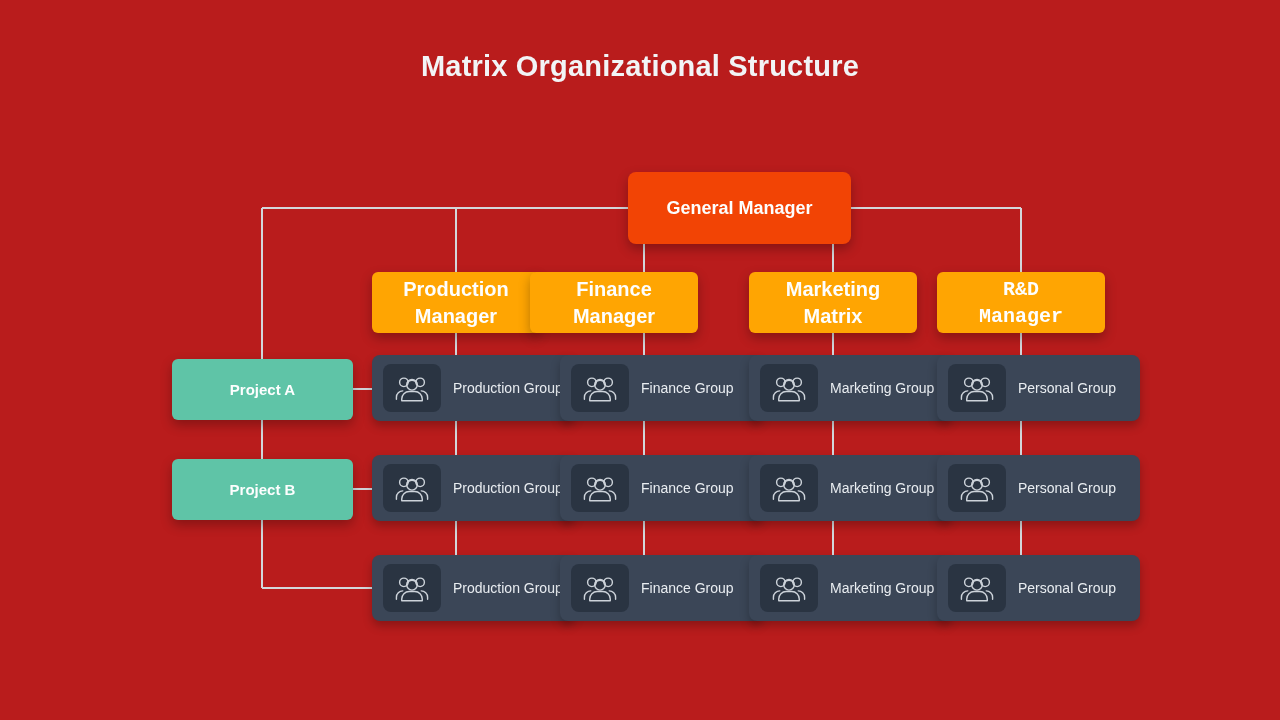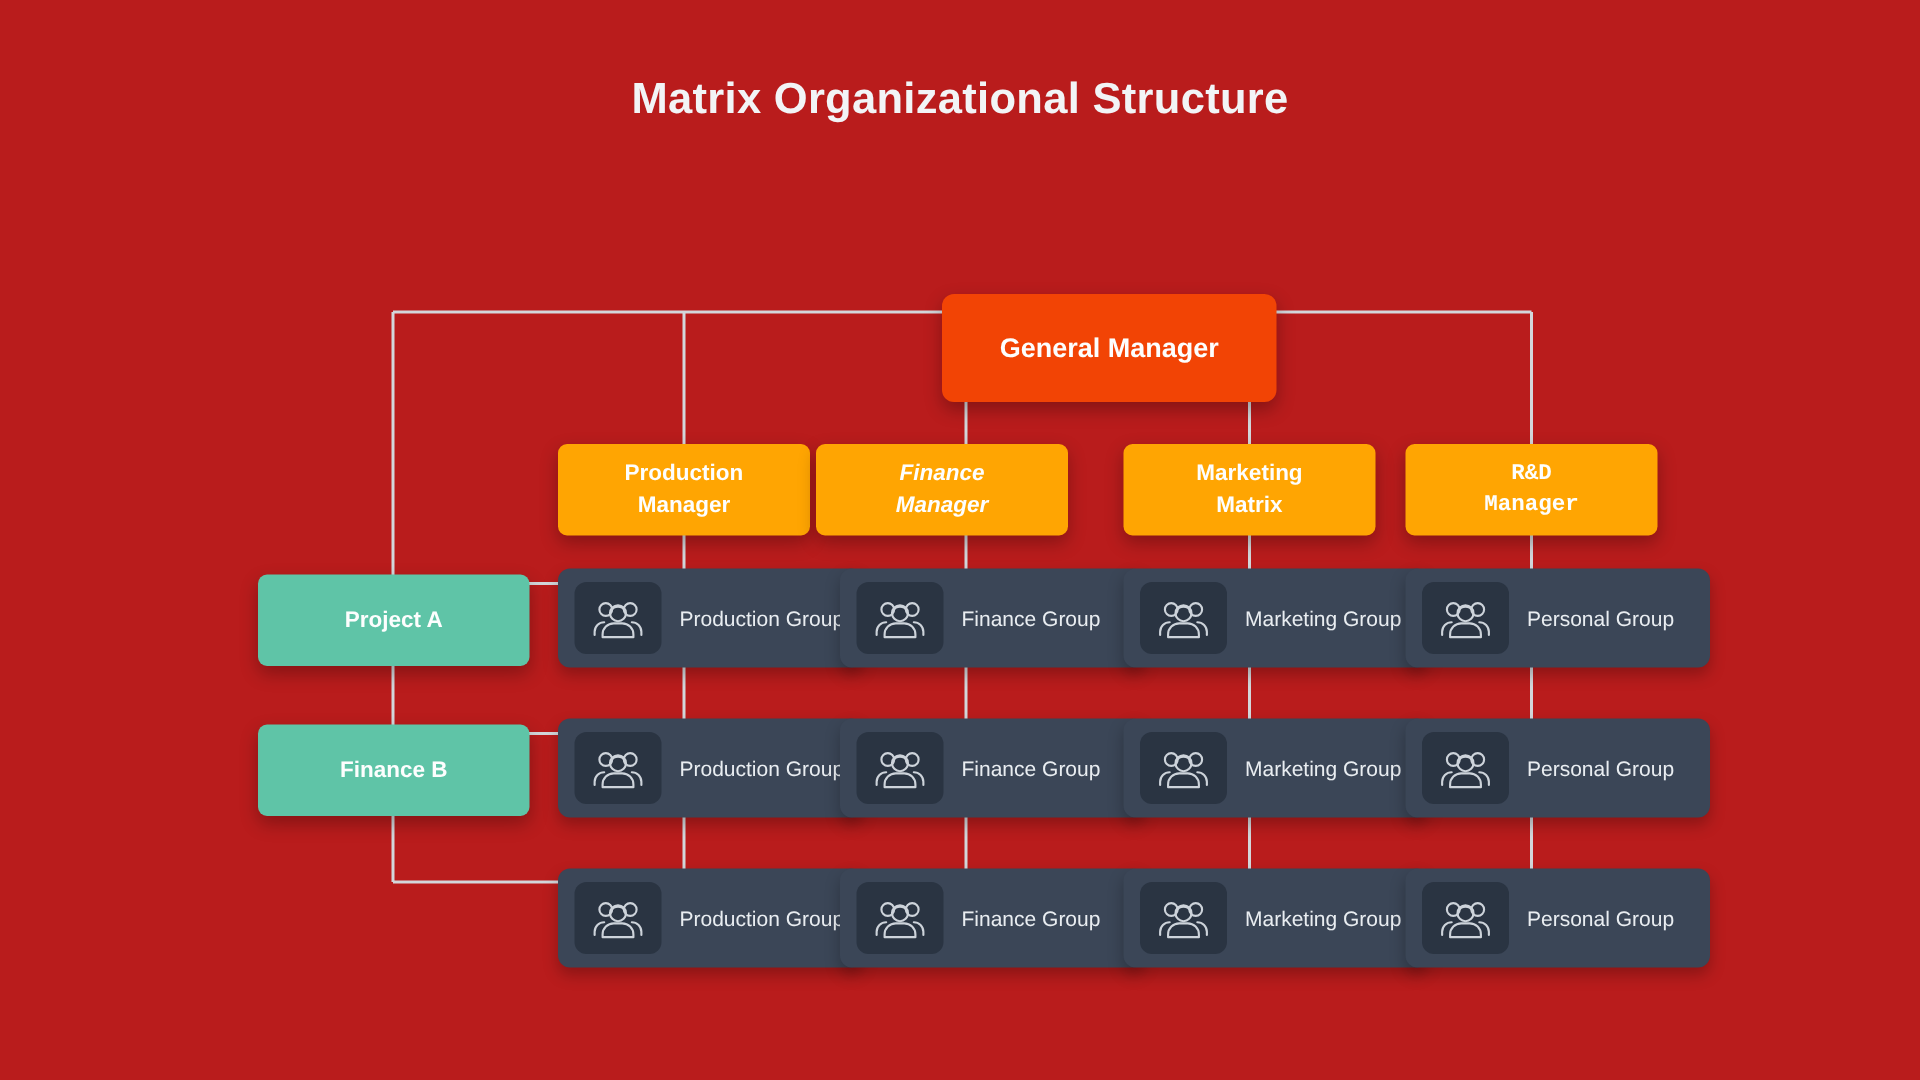--- a/index.html
+++ b/index.html
@@ -19,31 +19,30 @@
     color:#F2F4F6;
     font-size:29px;font-weight:bold;
     letter-spacing:.2px;
   }
   .lines{position:absolute;left:0;top:0;z-index:1;}
   .node{
     position:absolute;z-index:2;
     display:flex;align-items:center;justify-content:center;
     color:#FDFEFE;text-align:center;
     box-shadow:0 5px 12px rgba(0,0,0,.28);
-    margin-top:24px;
   }
   .gm{
     width:223px;height:72px;border-radius:8px;
     background:#F24405;
     font-size:18px;font-weight:bold;
   }
   .mgr{
     width:168px;height:61px;border-radius:6px;
     background:#FFA502;
-    font-size:15px;font-weight:bold;
+    font-size:20px;font-weight:bold;
     line-height:1.35;
     white-space:pre-line;
   }
   .proj{
     width:181px;height:61px;border-radius:6px;
     background:#5FC4A7;
     font-size:15px;font-weight:bold;
   }
   .grp{
     width:203px;height:66px;border-radius:8px;
@@ -82,29 +81,29 @@
       <path d="M262 389H1021"></path>
       <path d="M262 489H1021"></path>
       <path d="M262 588H1021"></path>
     </g>
   </svg>
 
   <div class="node gm" style="left:628px;top:172px;">General Manager</div>
 
   <div class="node mgr" style="left:372px;top:272px;">Production
 Manager</div>
-  <div class="node mgr" style="left:544px;top:272px;font-style:italic;">Finance
+  <div class="node mgr" style="left:530px;top:272px;">Finance
 Manager</div>
   <div class="node mgr" style="left:749px;top:272px;">Marketing
 Matrix</div>
   <div class="node mgr" style="left:937px;top:272px;font-family:Liberation Mono, monospace;">R&amp;D
 Manager</div>
 
   <div class="node proj" style="left:172px;top:359px;">Project A</div>
-  <div class="node proj" style="left:172px;top:459px;">Finance B</div>
+  <div class="node proj" style="left:172px;top:459px;">Project B</div>
 
   <div class="node grp" style="left:372px;top:355px;">
     <span class="tile">
       <svg width="34" height="32" viewBox="0 0 48 44" fill="none" stroke="#CDD3DA" stroke-width="2" stroke-linecap="round" stroke-linejoin="round">
         <circle cx="12.5" cy="14" r="6"></circle>
           <circle cx="35.5" cy="14" r="6"></circle>
         <path d="M2 38v-3a9 9 0 0 1 9-9"></path>
           <path d="M46 38v-3a9 9 0 0 0-9-9"></path>
         <circle cx="24" cy="17.5" r="7.5"></circle>
           <path d="M17.5 15a7.5 7.5 0 0 1 13 0"></path>

